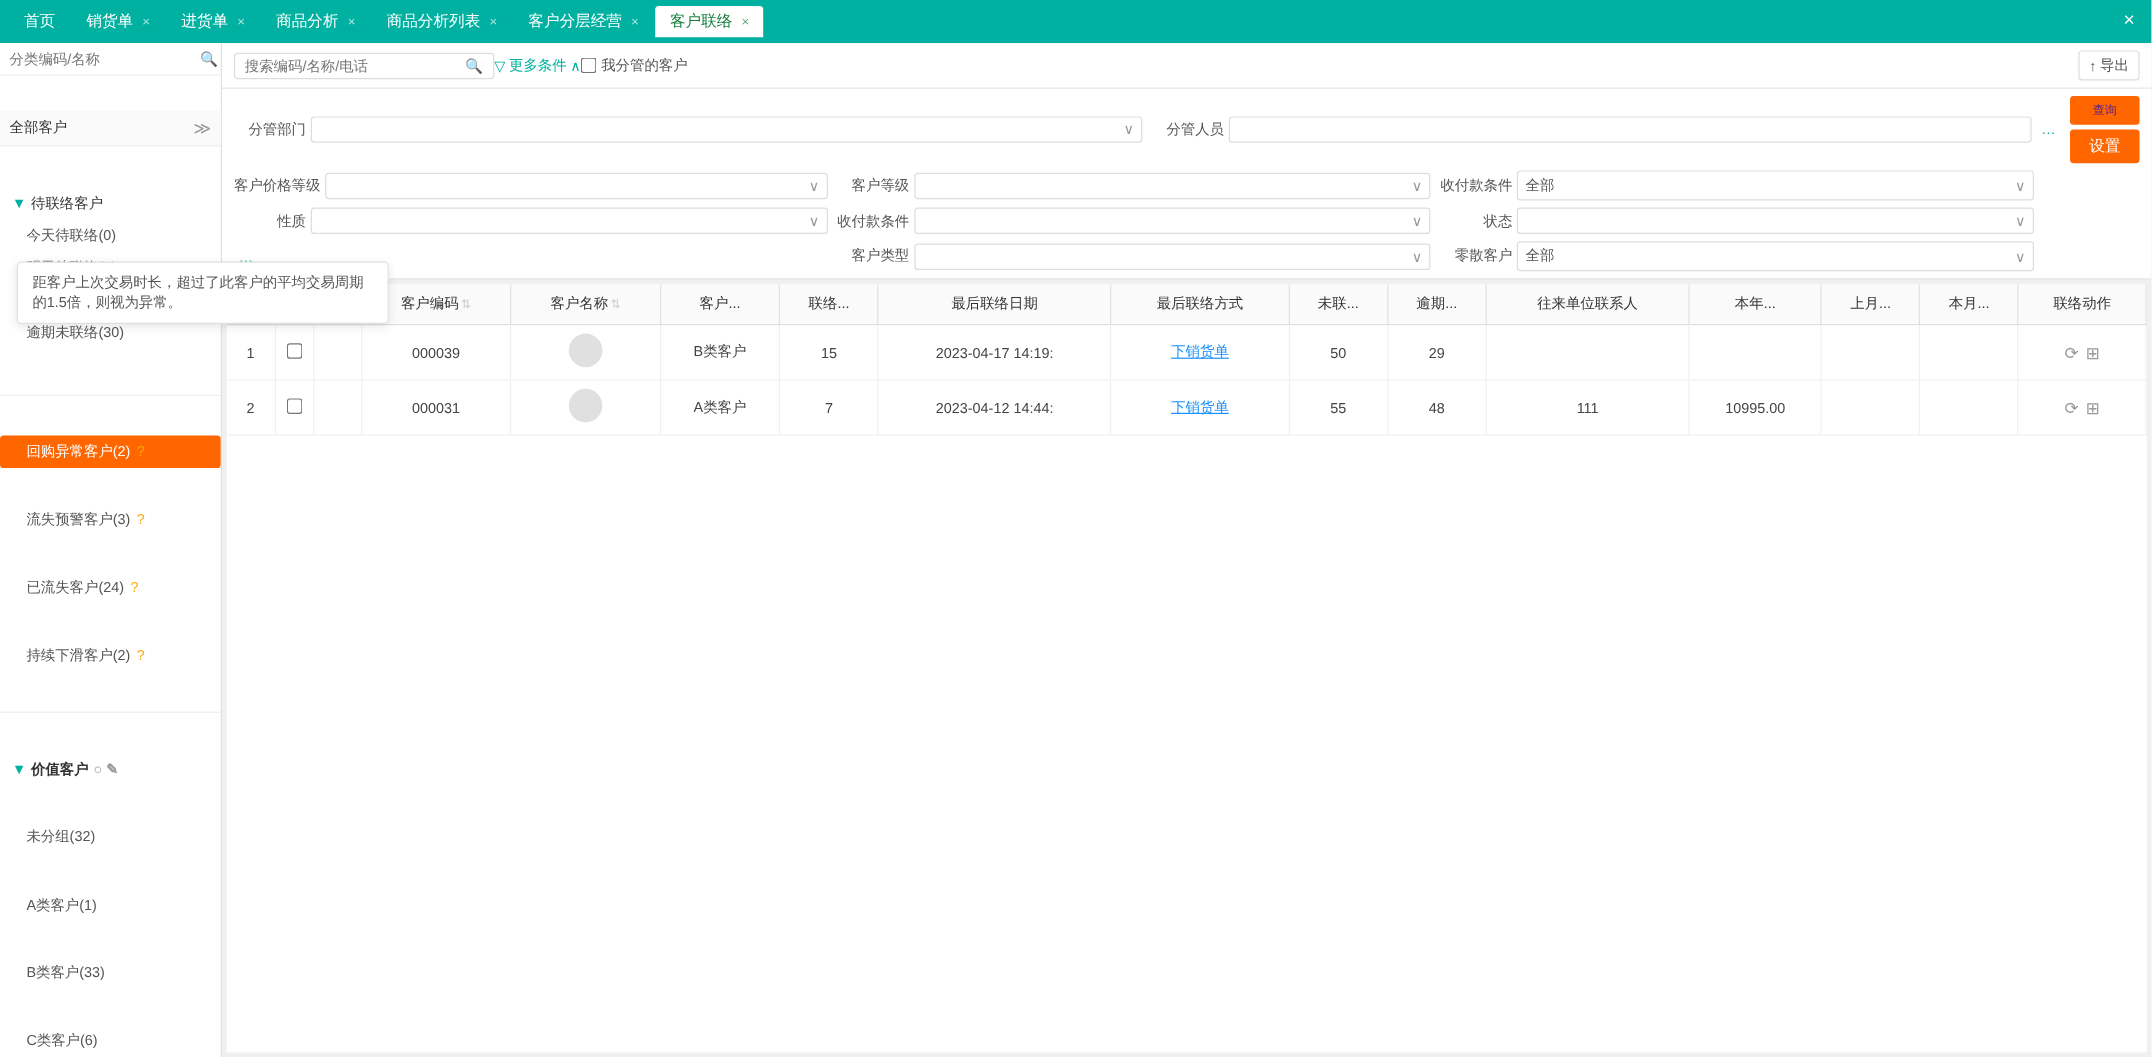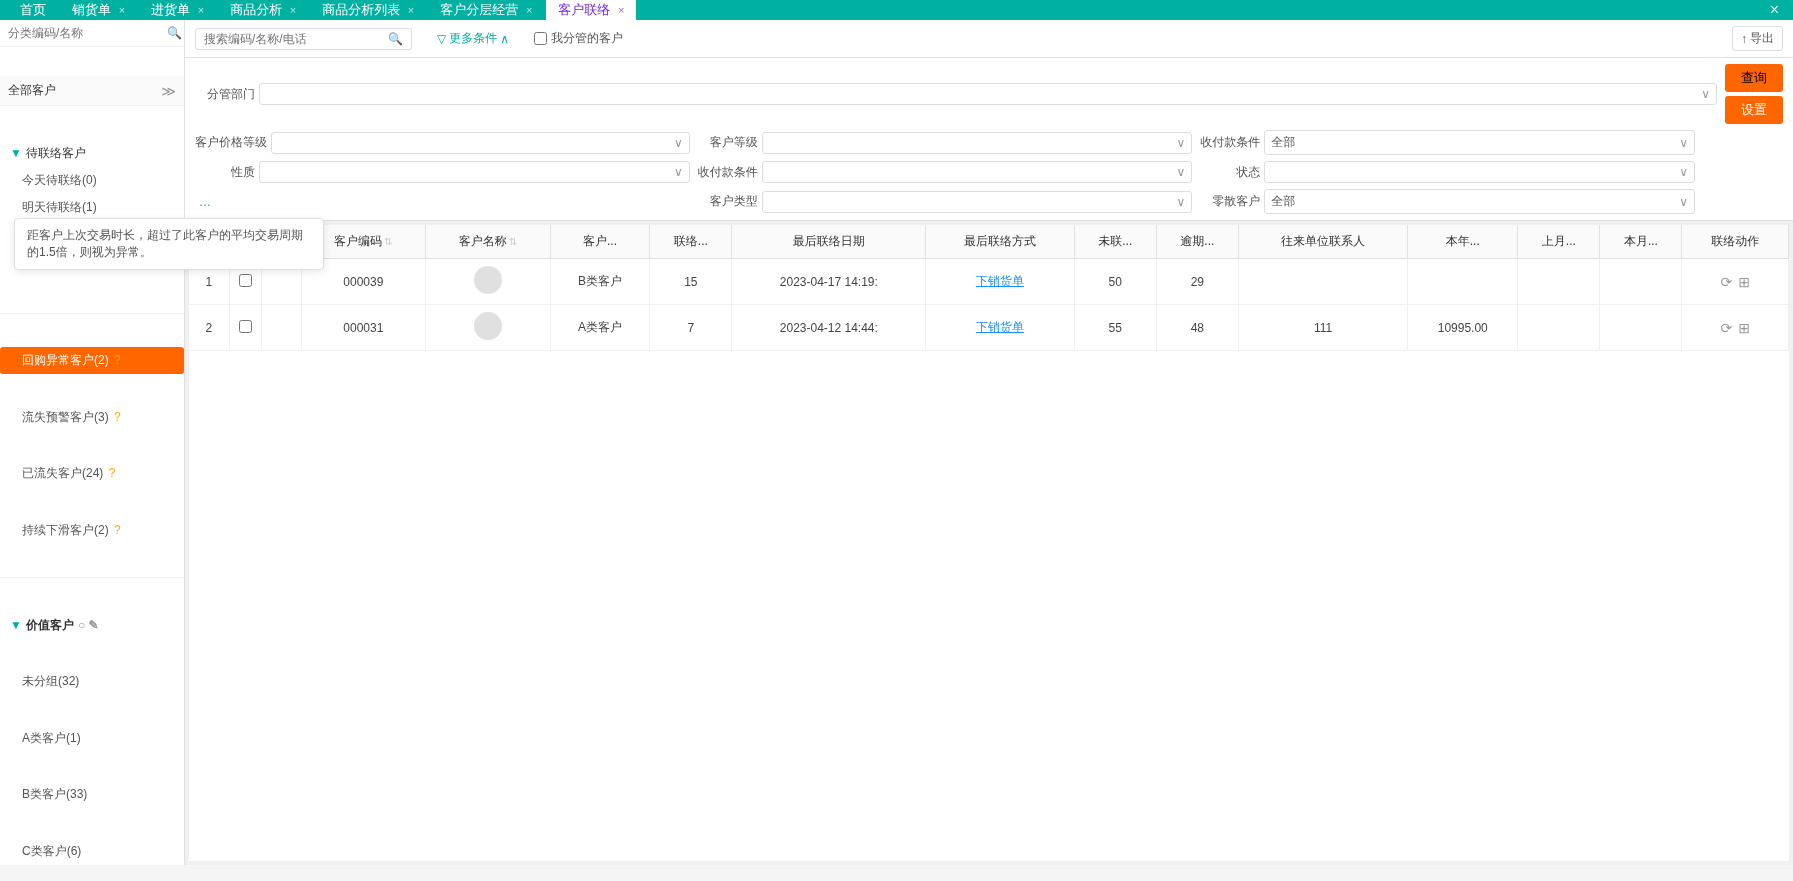--- a/index.html
+++ b/index.html
@@ -3,33 +3,33 @@
   <meta charset="utf-8">
   <style>
     * { box-sizing: border-box; margin: 0; padding: 0; font-family: 'Microsoft YaHei', Arial, sans-serif; font-size: 12px; }
     body { background: #f5f5f5; overflow: hidden; }
 
     
     .top-nav {
       display: flex;
       align-items: center;
       background: #00b0a0;
-      height: 20px;
+      height: 36px;
       padding: 0 8px;
       gap: 2px;
     }
     .nav-tab {
       padding: 4px 12px;
       color: #fff;
       cursor: pointer;
       border-radius: 3px 3px 0 0;
       font-size: 13px;
       white-space: nowrap;
     }
-    .nav-tab.active { background: #fff; color: #6d28d9; }
+    .nav-tab.active { background: #fff; color: #15803d; }
     .nav-tab .close-x { margin-left: 4px; font-size: 11px; opacity: 0.7; }
     .nav-close-all {
       margin-left: auto;
       color: #fff;
       cursor: pointer;
       font-size: 16px;
       padding: 0 6px;
     }
 
     
@@ -122,21 +122,21 @@
       overflow: hidden;
     }
 
     
     .toolbar {
       display: flex;
       align-items: center;
       padding: 6px 10px;
       background: #fff;
       border-bottom: 1px solid #e0e0e0;
-      gap: 25px;
+      gap: 0;
     }
     .search-box {
       display: flex;
       align-items: center;
       border: 1px solid #ddd;
       border-radius: 3px;
       padding: 3px 8px;
       gap: 4px;
       min-width: 200px;
     }
@@ -219,26 +219,26 @@
       color: #555;
       min-width: 120px;
     }
     .filter-more-btn {
       color: #00b0a0;
       cursor: pointer;
       padding: 0 4px;
     }
     .query-btn {
       background: #ff6600;
-      color: #000000;
+      color: #4c1d95;
       border: none;
       border-radius: 3px;
       padding: 5px 16px;
       cursor: pointer;
-      font-size: 13px;
+      font-size: 10px;
     }
     .settings-btn {
       background: #ff6600;
       color: #fff;
       border: none;
       border-radius: 3px;
       padding: 5px 16px;
       cursor: pointer;
       font-size: 13px;
       margin-top: 2px;
@@ -444,20 +444,25 @@
     <div class="filter-area">
 
       <div class="filter-row">
         <div class="filter-cell">
           <span class="filter-label">分管部门</span>
           <div class="filter-select" style="flex:2;">
             <span></span>
             <span style="color:#999;">∨</span>
           </div>
         </div>
+        <div class="filter-cell">
+          <span class="filter-label">分管人员</span>
+          <input class="filter-input" type="text" style="flex: 2 1 0%;">
+          <span class="filter-more-btn">…</span>
+        </div>
         <div class="filter-actions">
           <button class="query-btn">查询</button>
           <button class="settings-btn">设置</button>
         </div>
       </div>
 
       <div class="filter-row">
         <div class="filter-cell">
           <span class="filter-label">客户价格等级</span>
           <div class="filter-select" style="flex:2;">

